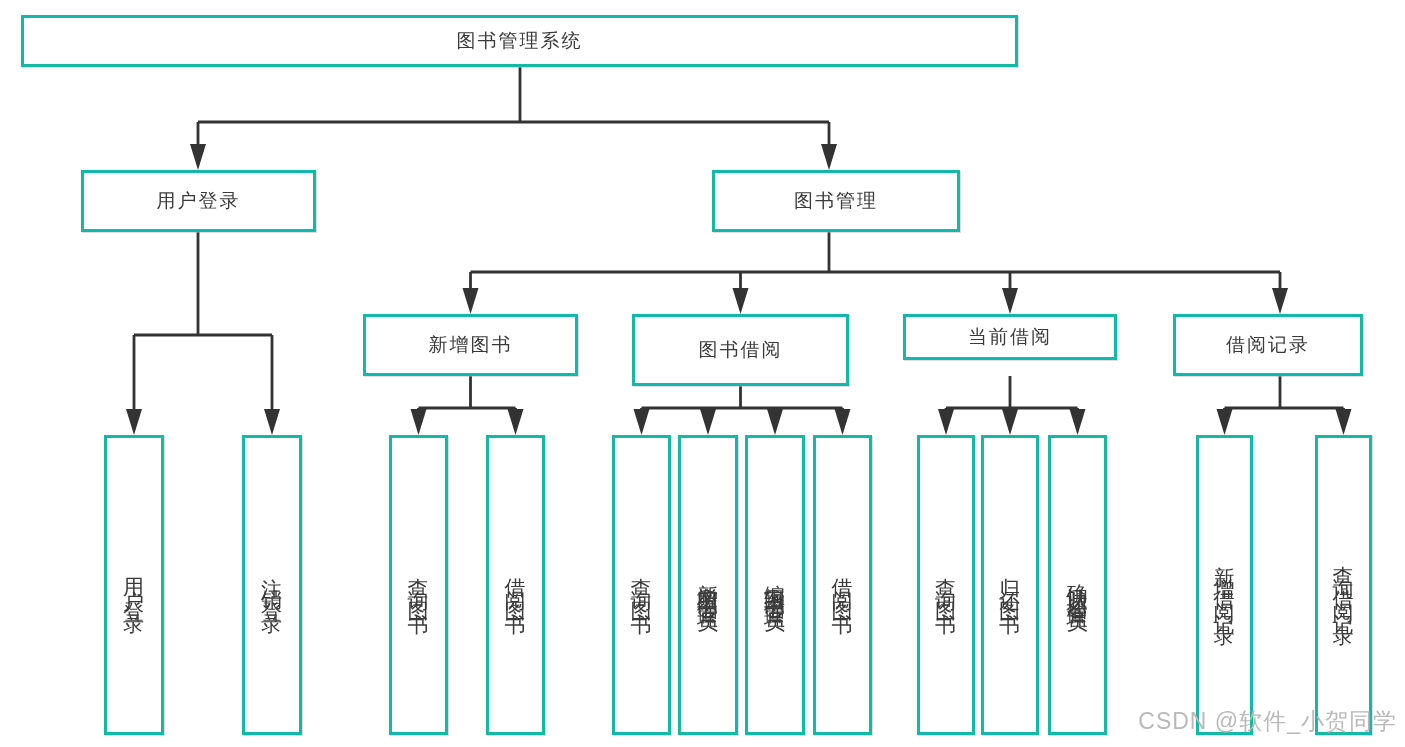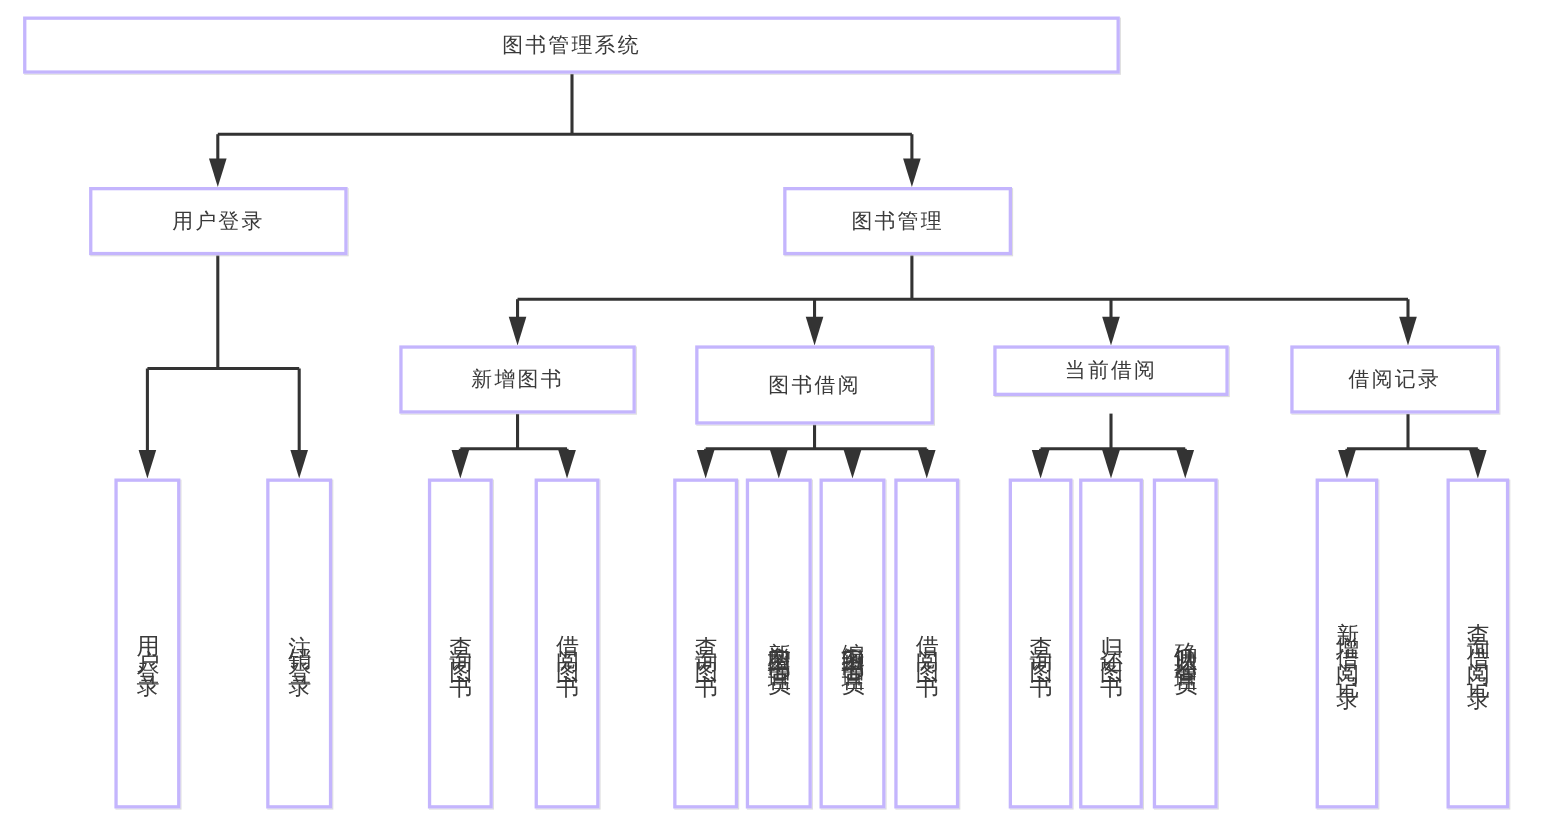--- a/index.html
+++ b/index.html
@@ -16,21 +16,21 @@
     overflow: hidden;
   }
   svg.connectors {
     position: absolute;
     left: 0; top: 0;
     z-index: 1;
   }
   .node {
     position: absolute;
     box-sizing: border-box;
-    border: 3px solid #c4b5fd;
+    border: 3px solid #14b8a6;
     background: #ffffff;
     color: #3a3a3a;
     display: flex;
     align-items: center;
     justify-content: center;
     z-index: 2;
     box-shadow: 1px 1px 0 rgba(180,180,180,0.45);
   }
   .node.header {
     font-size: 19px;
@@ -130,21 +130,21 @@
       <polygon points="1069.5,409 1085.5,409 1077.5,435"></polygon>
 
       <polygon points="1216.5,409 1232.5,409 1224.5,435"></polygon>
       <polygon points="1335.5,409 1351.5,409 1343.5,435"></polygon>
     </g>
   </svg>
 
   <div class="node header" style="left:21px; top:15px; width:997px; height:52px">图书管理系统</div>
 
   <div class="node header" style="left:81px; top:170px; width:235px; height:62px">用户登录</div>
-  <div class="node header" style="left:712px; top:170px; width:208px; height:62px">图书管理</div>
+  <div class="node header" style="left:712px; top:170px; width:248px; height:62px">图书管理</div>
 
   <div class="node header" style="left:363px; top:314px; width:215px; height:62px">新增图书</div>
   <div class="node header" style="left:632px; top:314px; width:217px; height:72px">图书借阅</div>
   <div class="node header" style="left:903px; top:314px; width:214px; height:46px">当前借阅</div>
   <div class="node header" style="left:1173px; top:314px; width:190px; height:62px">借阅记录</div>
 
   <div class="node leaf" style="left:104px; top:435px; width:60px; height:300px">用户登录</div>
   <div class="node leaf" style="left:242px; top:435px; width:60px; height:300px">注销登录</div>
 
   <div class="node leaf" style="left:389px; top:435px; width:59px; height:300px">查询图书</div>
@@ -155,14 +155,15 @@
   <div class="node leaf tight" style="left:745px; top:435px; width:60px; height:300px">编辑图书（管理员）</div>
   <div class="node leaf" style="left:813px; top:435px; width:59px; height:300px">借阅图书</div>
 
   <div class="node leaf" style="left:917px; top:435px; width:58px; height:300px">查询图书</div>
   <div class="node leaf" style="left:981px; top:435px; width:58px; height:300px">归还图书</div>
   <div class="node leaf tight" style="left:1048px; top:435px; width:59px; height:300px">确认归还（管理员）</div>
 
   <div class="node leaf" style="left:1196px; top:435px; width:57px; height:300px">新增借阅记录</div>
   <div class="node leaf" style="left:1315px; top:435px; width:57px; height:300px">查询借阅记录</div>
 
+  <div class="watermark">CSDN @软件_小贺同学</div>
 
 </div>
 
 </body></html>

